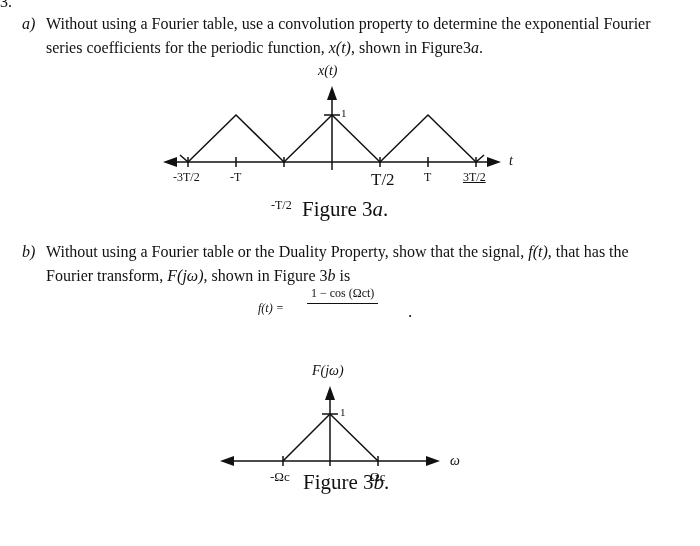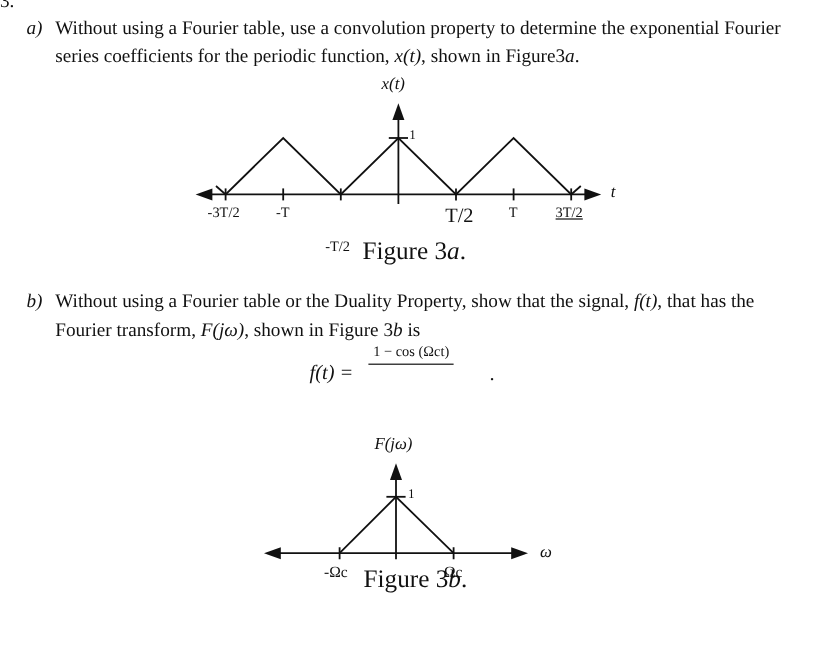--- a/index.html
+++ b/index.html
@@ -69,21 +69,21 @@
 <div class="abs txt" style="left:22px; top:242px;">
   <span class="it">b)</span>
 </div>
 <div class="abs txt" style="left:46px; top:242px;">
   <span>Without using a Fourier table or the Duality Property, show that the signal, </span><span class="it">f(t)</span><span>, that has the</span>
 </div>
 <div class="abs txt" style="left:46px; top:266px;">
   <span>Fourier transform, </span><span class="it">F(jω)</span><span>, shown in Figure 3</span><span class="it">b</span><span> is</span>
 </div>
 
-<div class="abs it" style="left:258px; top:301px; font-size:17px;">f(t) =</div>
+<div class="abs it" style="left:258px; top:301px; font-size:12px;">f(t) =</div>
 <div class="frac" style="left:307px; top:286px;">
   <div class="top">1 − cos (Ωct)</div>
 </div>
 <div class="abs" style="left:408px; top:302px; font-size:17px;">.</div>
 
 <svg width="700" height="546" style="pointer-events:none;">
   <g stroke="#111" stroke-width="1.5" fill="none">
     <line x1="230" y1="461" x2="430" y2="461"></line>
     <line x1="330" y1="398" x2="330" y2="466"></line>
     <polyline points="283,461 330,414 378,461"></polyline>

